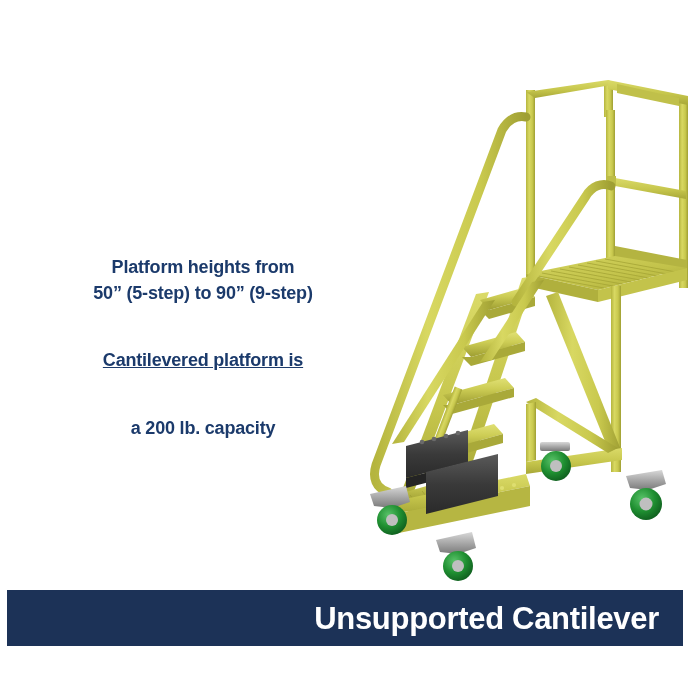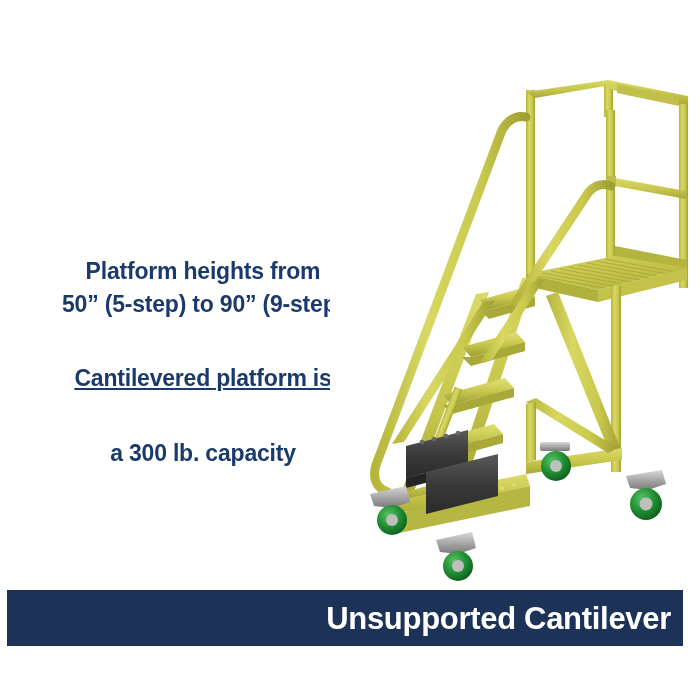--- a/index.html
+++ b/index.html
@@ -22,42 +22,42 @@
   .feature-list {
     position: absolute;
     left: 18px;
     top: 255px;
     width: 370px;
   }
   .feature-block {
     text-align: center;
     color: #1b3a6b;
     font-weight: bold;
-    font-size: 23px;
+    font-size: 18px;
     line-height: 1.42;
     letter-spacing: -0.2px;
     margin-bottom: 38px;
   }
   .feature-block .line { display: block; white-space: nowrap; }
   .feature-block.b1 { margin-bottom: 42px; }
   .feature-block.b2 { margin-bottom: 42px; text-decoration: underline; }
 
   
   .banner {
     position: absolute;
     left: 7px;
     top: 590px;
     width: 676px;
     height: 56px;
     background: #1c3257;
     display: flex;
     align-items: center;
     justify-content: flex-end;
     box-sizing: border-box;
-    padding-right: 12px;
+    padding-right: 24px;
   }
   .banner-title {
     color: #ffffff;
     font-size: 31px;
     font-weight: bold;
     letter-spacing: -0.3px;
     line-height: 1;
   }
 
   
@@ -81,21 +81,21 @@
     <div class="feature-block b1">
       <span class="line">Platform heights from</span>
       <span class="line">50” (5-step) to 90” (9-step)</span>
     </div>
 
     <div class="feature-block b2">
       <span class="line">Cantilevered platform is</span>
     </div>
 
     <div class="feature-block b3">
-      <span class="line">a 300 lb. capacity</span>
+      <span class="line">a 200 lb. capacity</span>
     </div>
 
   </div>
 
   <div class="product-photo">
     <svg viewBox="0 0 370 580" xmlns="http://www.w3.org/2000/svg">
       <defs>
         <linearGradient id="ylTube" x1="0" y1="0" x2="1" y2="0">
           <stop offset="0%" stop-color="#b5b53e"></stop>
           <stop offset="35%" stop-color="#d8d862"></stop>

